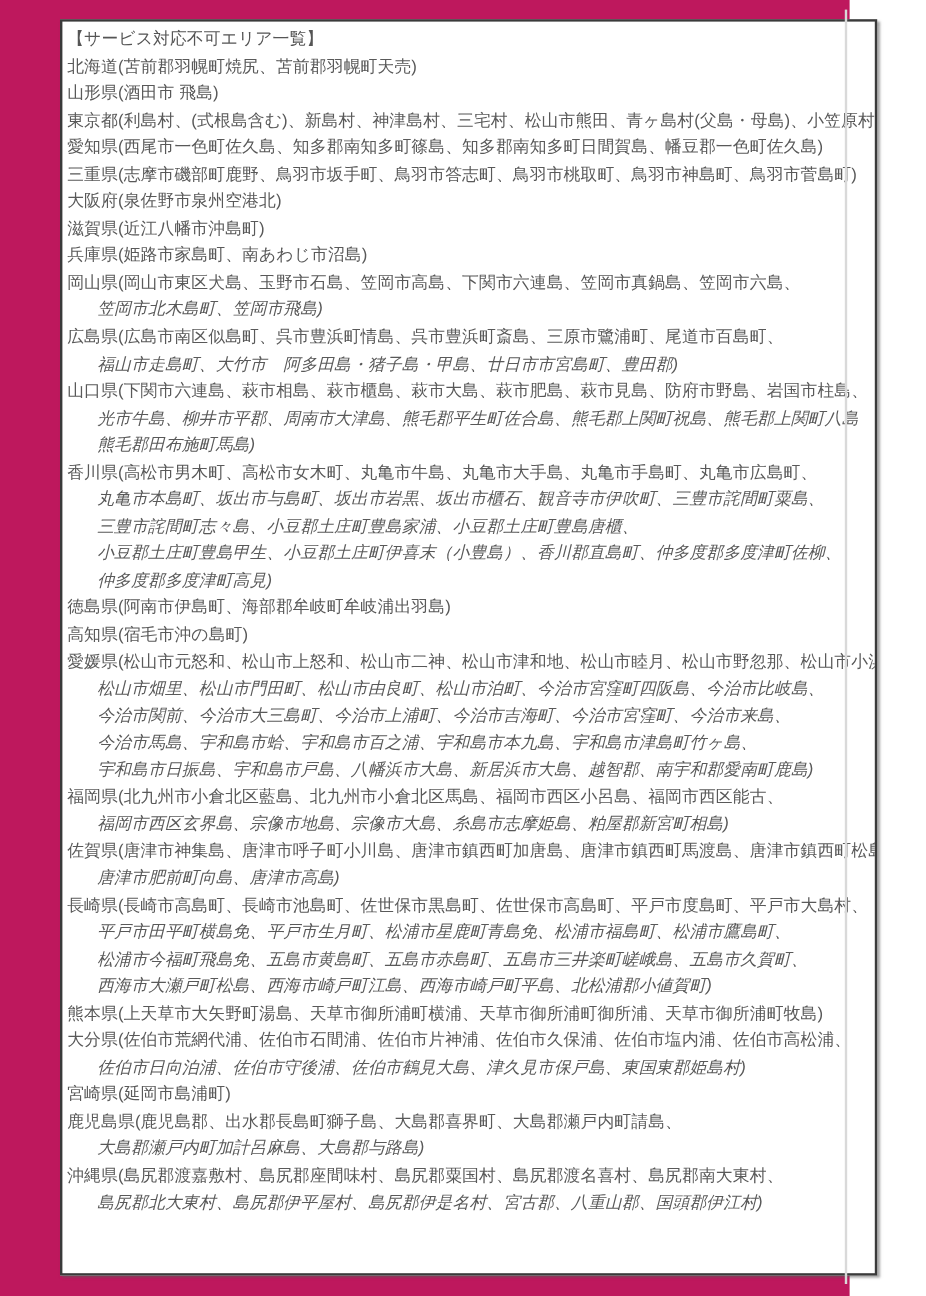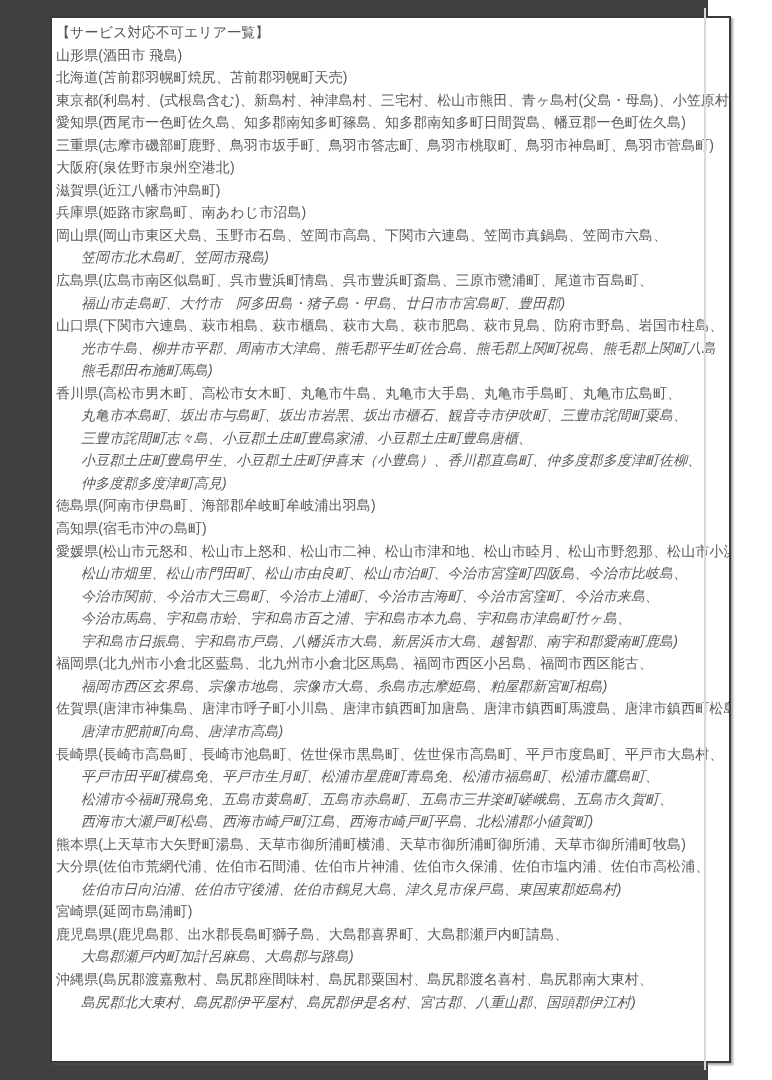--- a/index.html
+++ b/index.html
@@ -8,21 +8,21 @@
     background: #ffffff;
     width: 772px;
     height: 1080px;
     overflow: hidden;
     font-family: "Liberation Sans", sans-serif;
   }
   .page {
     position: relative;
     width: 708px;
     height: 1080px;
-    background: #404040;
+    background: #be185d;
   }
   .doc-box {
     position: absolute;
     left: 50px;
     top: 16px;
     width: 673px;
     height: 1040px;
     border: 2px solid #3a3a3a;
     box-shadow: 2px 2px 2px rgba(90,90,90,0.55);
     background: #ffffff;
@@ -53,22 +53,22 @@
     background: #d9d9d9;
   }
 </style>
 </head>
 <body>
 
 <div class="page">
   <div class="doc-box">
     <div class="line title">【サービス対応不可エリア一覧】</div>
     <div id="lines">
+        <div class="line">北海道(苫前郡羽幌町焼尻、苫前郡羽幌町天売)</div>
         <div class="line">山形県(酒田市 飛島)</div>
-        <div class="line">北海道(苫前郡羽幌町焼尻、苫前郡羽幌町天売)</div>
         <div class="line">東京都(利島村、(式根島含む)、新島村、神津島村、三宅村、松山市熊田、青ヶ島村(父島・母島)、小笠原村)</div>
         <div class="line">愛知県(西尾市一色町佐久島、知多郡南知多町篠島、知多郡南知多町日間賀島、幡豆郡一色町佐久島)</div>
         <div class="line">三重県(志摩市磯部町鹿野、鳥羽市坂手町、鳥羽市答志町、鳥羽市桃取町、鳥羽市神島町、鳥羽市菅島町)</div>
         <div class="line">大阪府(泉佐野市泉州空港北)</div>
         <div class="line">滋賀県(近江八幡市沖島町)</div>
         <div class="line">兵庫県(姫路市家島町、南あわじ市沼島)</div>
         <div class="line">岡山県(岡山市東区犬島、玉野市石島、笠岡市高島、下関市六連島、笠岡市真鍋島、笠岡市六島、</div>
         <div class="line indent">笠岡市北木島町、笠岡市飛島)</div>
         <div class="line">広島県(広島市南区似島町、呉市豊浜町情島、呉市豊浜町斎島、三原市鷺浦町、尾道市百島町、</div>
         <div class="line indent">福山市走島町、大竹市　阿多田島・猪子島・甲島、廿日市市宮島町、豊田郡)</div>

